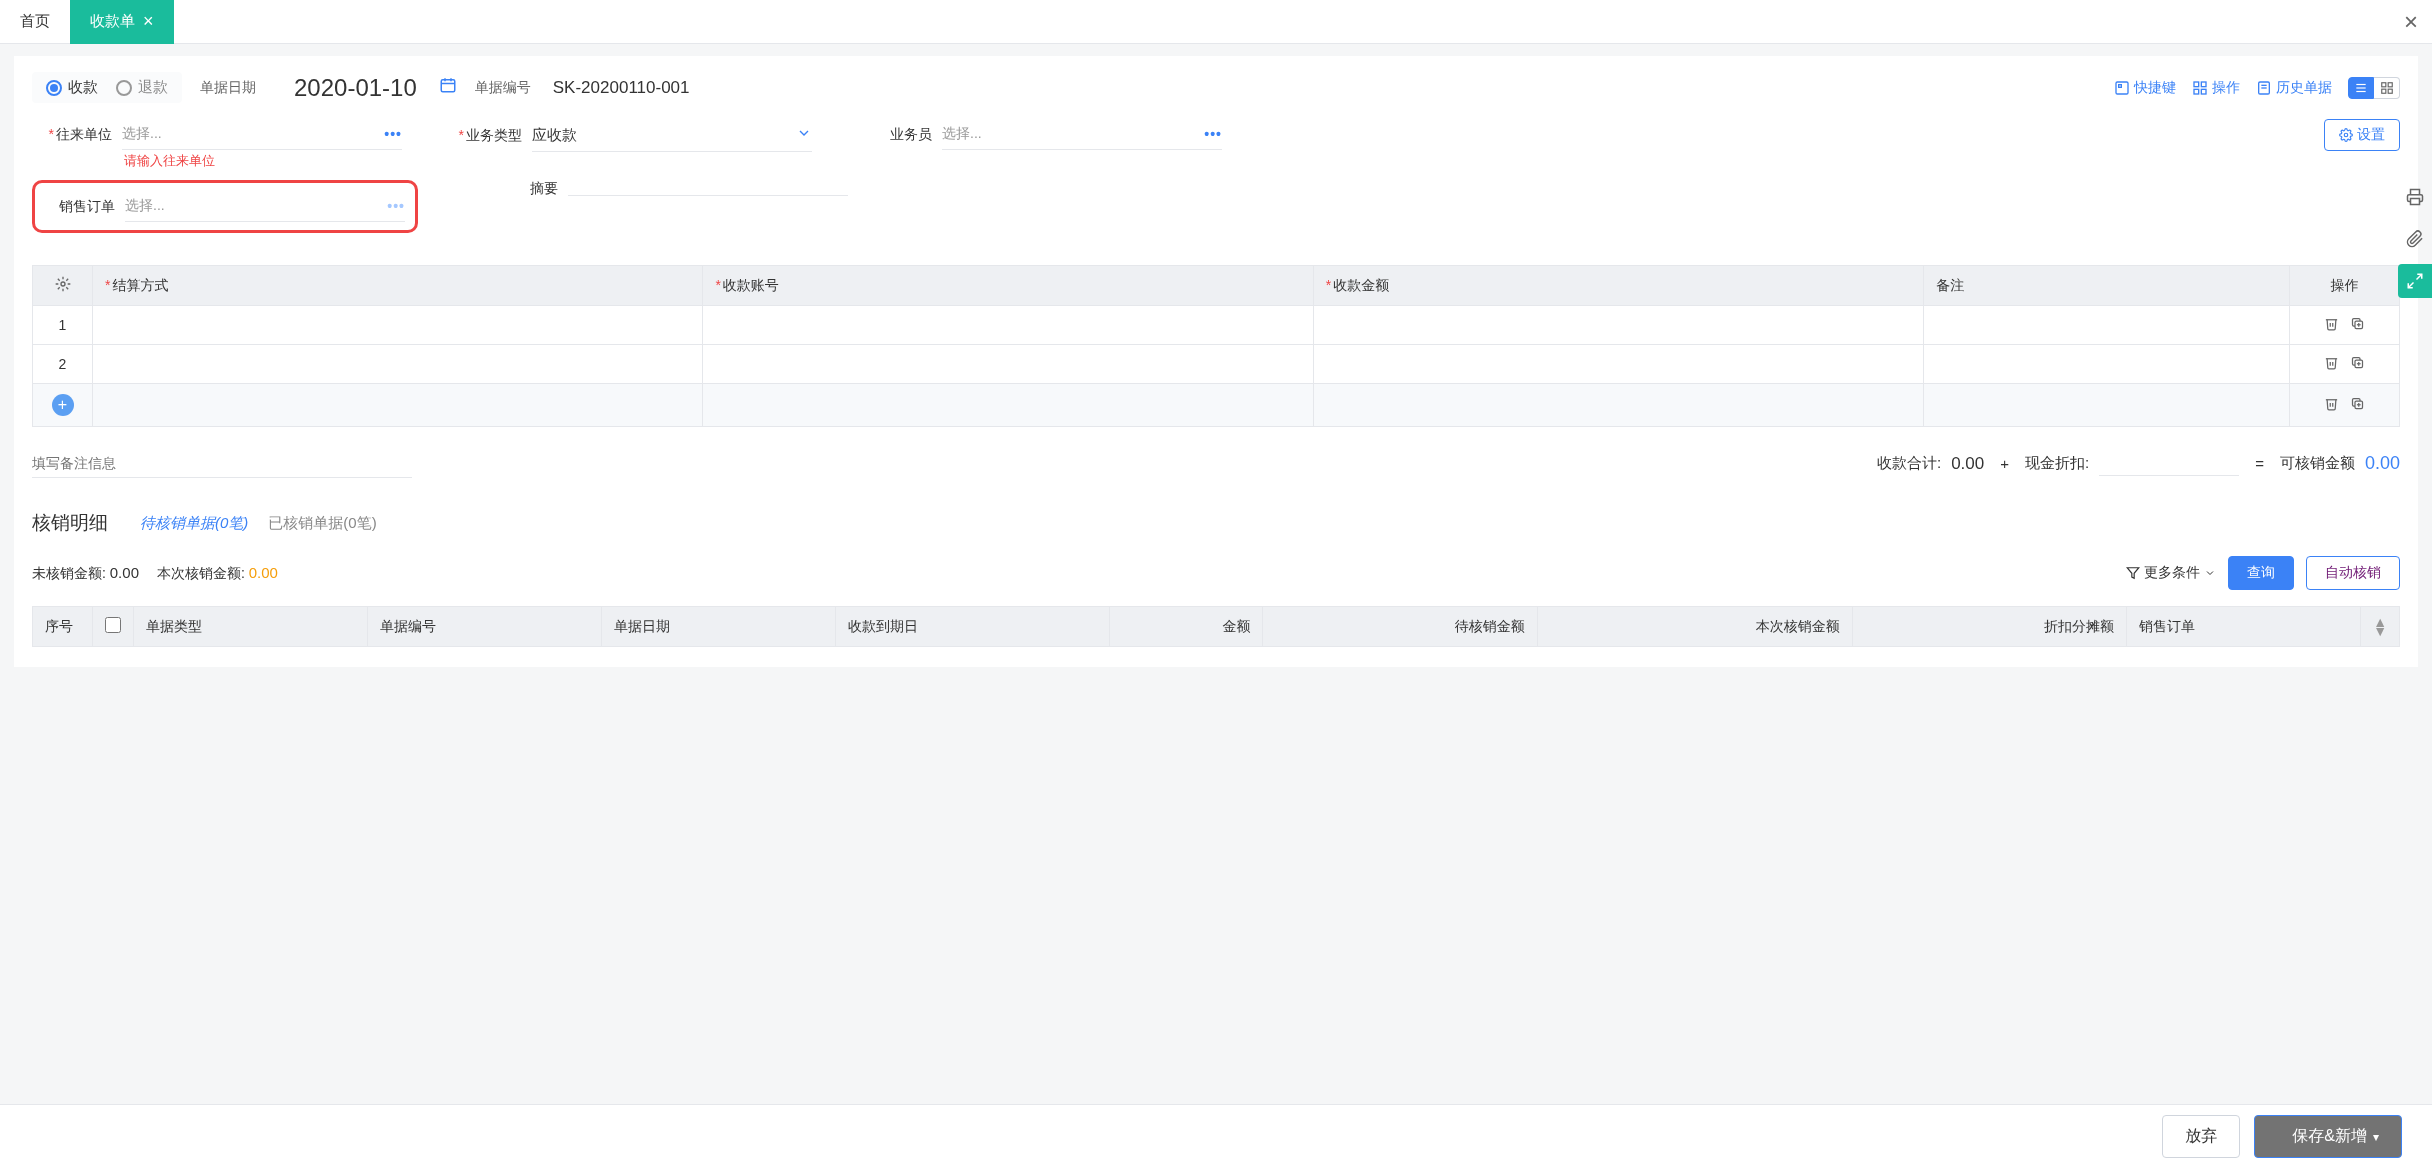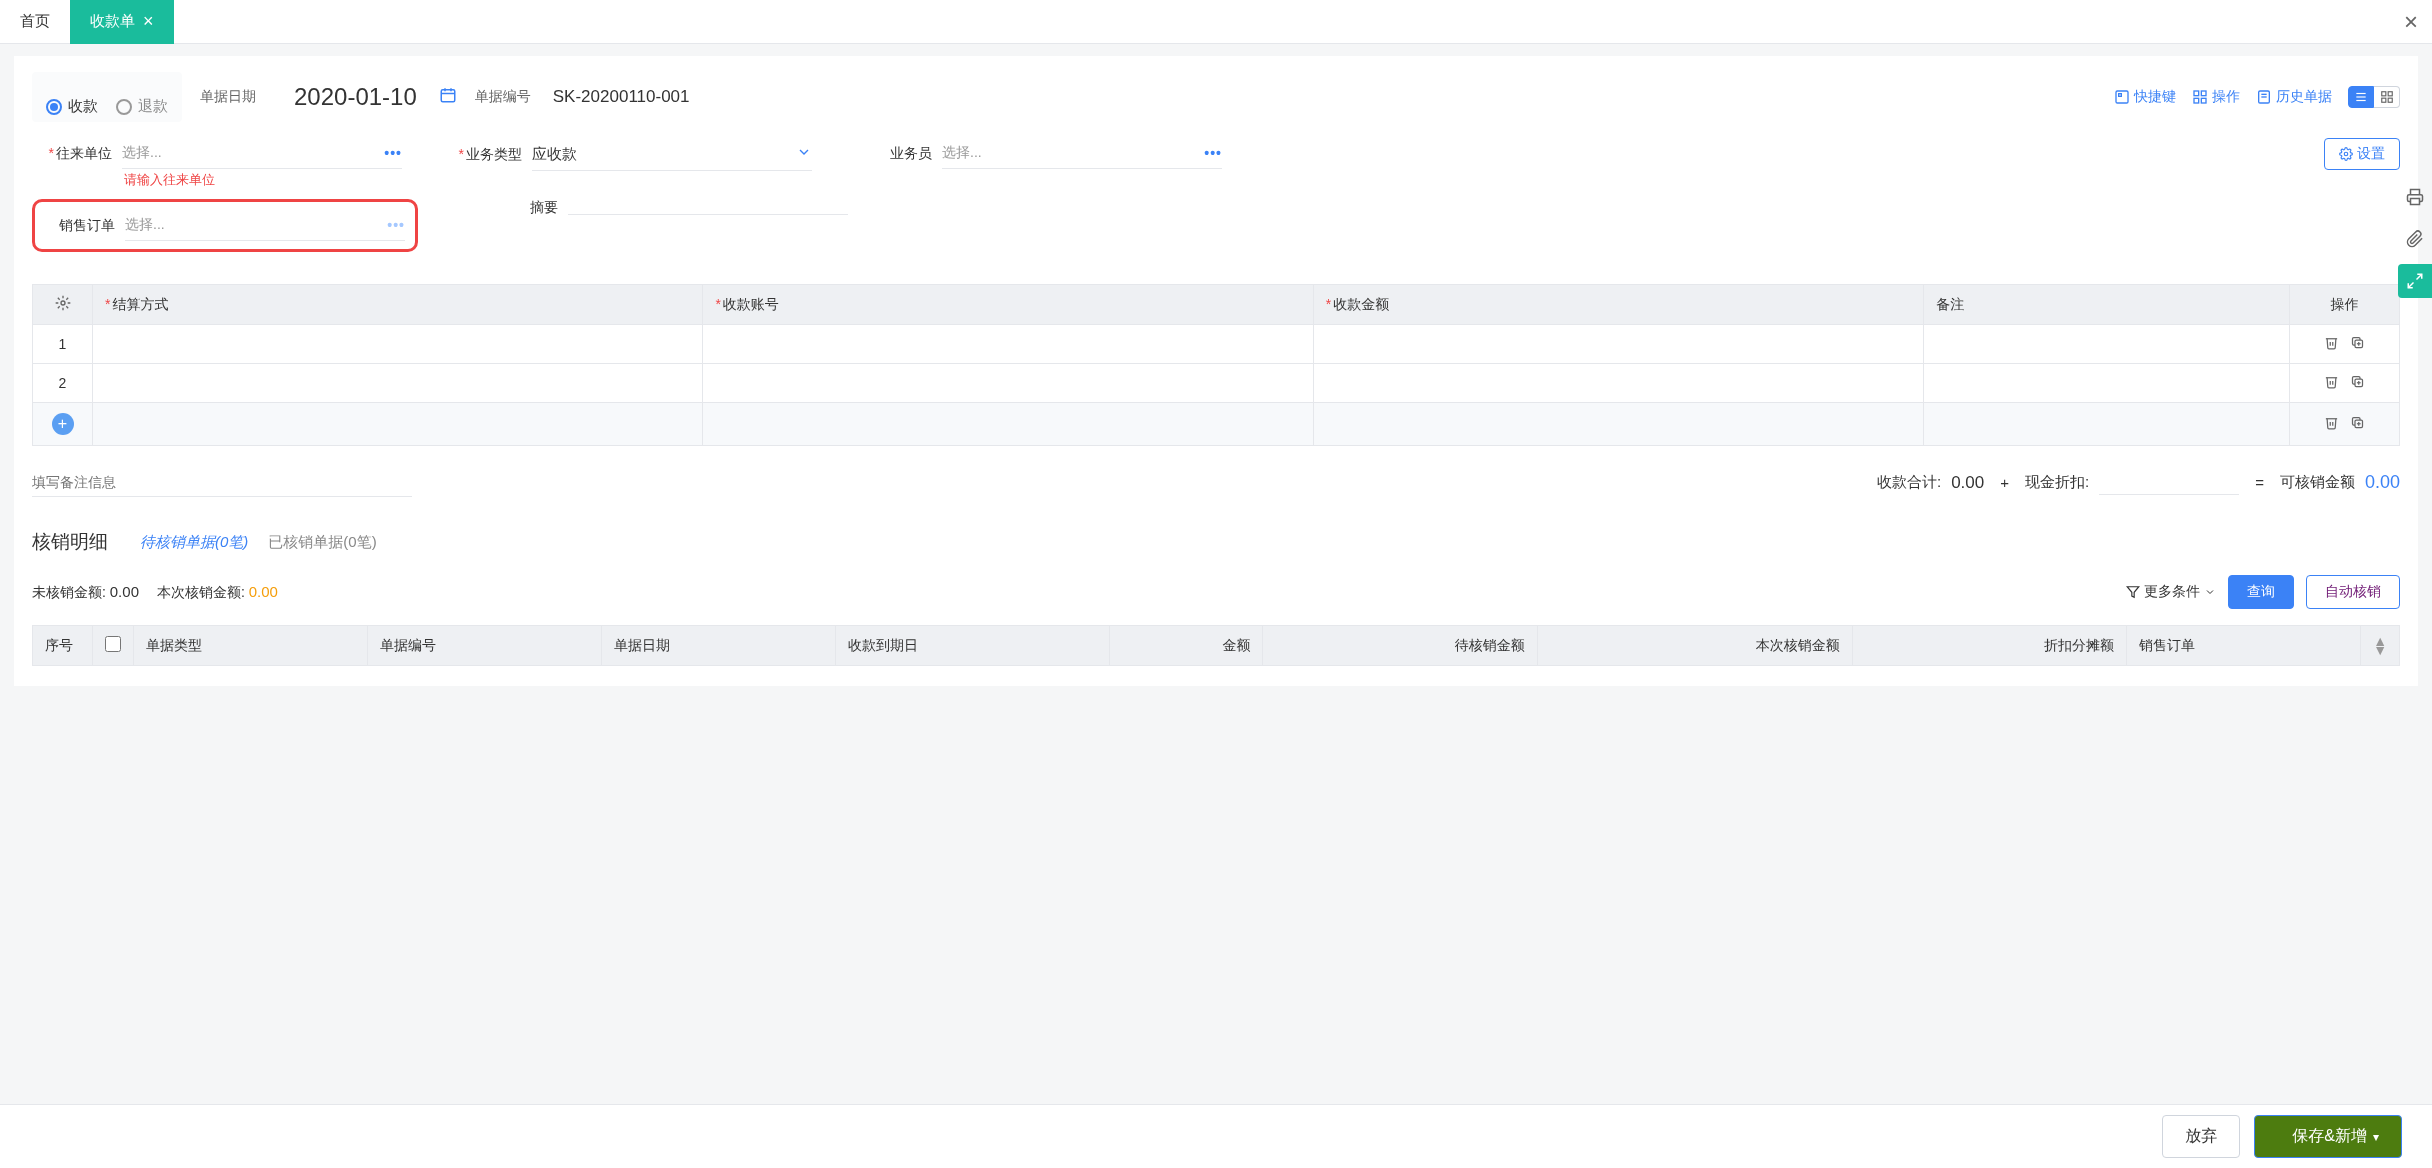--- a/index.html
+++ b/index.html
@@ -12,21 +12,21 @@
     .tab.active { background: #1abc9c; color: #fff; }
     .tab-close { font-size: 18px; cursor: pointer; }
     .main-close { position: absolute; right: 14px; font-size: 24px; cursor: pointer; color: #666; }
     
     
     .content { margin: 12px 14px; background: #fff; position: relative; padding-bottom: 20px; }
     
     
     .top-row { display: flex; align-items: center; padding: 16px 18px 12px 18px; gap: 18px; flex-wrap: wrap; }
     .radio-group { display: flex; align-items: center; gap: 18px; background: #fafbfc; padding: 6px 14px; border-radius: 4px; }
-    .radio-item { display: flex; align-items: center; gap: 6px; cursor: pointer; font-size: 15px; margin-top: 19px; }
+    .radio-item { display: flex; align-items: center; gap: 6px; cursor: pointer; font-size: 15px; }
     .radio-circle { width: 16px; height: 16px; border-radius: 50%; border: 2px solid #999; display: inline-flex; align-items: center; justify-content: center; }
     .radio-circle.checked { border-color: #3b82f6; }
     .radio-circle.checked::after { content: ''; width: 8px; height: 8px; border-radius: 50%; background: #3b82f6; }
     .label-gray { color: #666; font-size: 14px; }
     .date-val { font-size: 24px; margin-left: 20px; }
     .cal-icon { color: #3b82f6; font-size: 18px; cursor: pointer; margin-left: 4px; }
     .doc-no { font-size: 17px; margin-left: 4px; }
     
     .toolbar-right { margin-left: auto; display: flex; align-items: center; gap: 16px; }
     .toolbar-link { display: flex; align-items: center; gap: 4px; color: #3b82f6; cursor: pointer; font-size: 14px; }
@@ -101,21 +101,21 @@
     
     
     .side-tools { position: fixed; right: 0; top: 180px; display: flex; flex-direction: column; gap: 8px; }
     .side-tool { width: 34px; height: 34px; display: flex; align-items: center; justify-content: center; cursor: pointer; color: #666; font-size: 18px; border-radius: 4px 0 0 4px; }
     .side-tool.accent { background: #1abc9c; color: #fff; }
     
     
     .footer { position: fixed; bottom: 0; left: 0; right: 0; background: #fff; border-top: 1px solid #e5e7eb; padding: 10px 30px; display: flex; justify-content: flex-end; gap: 14px; }
     .footer-btn { padding: 10px 22px; border-radius: 4px; font-size: 16px; cursor: pointer; }
     .footer-btn.cancel { background: #fff; border: 1px solid #d0d5dd; color: #333; }
-    .footer-btn.save { background: #4d7c0f; color: #fff; border: 1px solid #3b82f6; display: flex; align-items: center; gap: 6px; padding-left: 37px; }
+    .footer-btn.save { background: #737373; color: #fff; border: 1px solid #3b82f6; display: flex; align-items: center; gap: 6px; padding-left: 37px; }
     .chev-down { font-size: 12px; }
   </style>
 </head>
 <body>
 
 <div class="tab-bar">
   <div class="tab home">首页</div>
   <div class="tab active">
     <span>收款单</span>
     <span class="tab-close">×</span>

